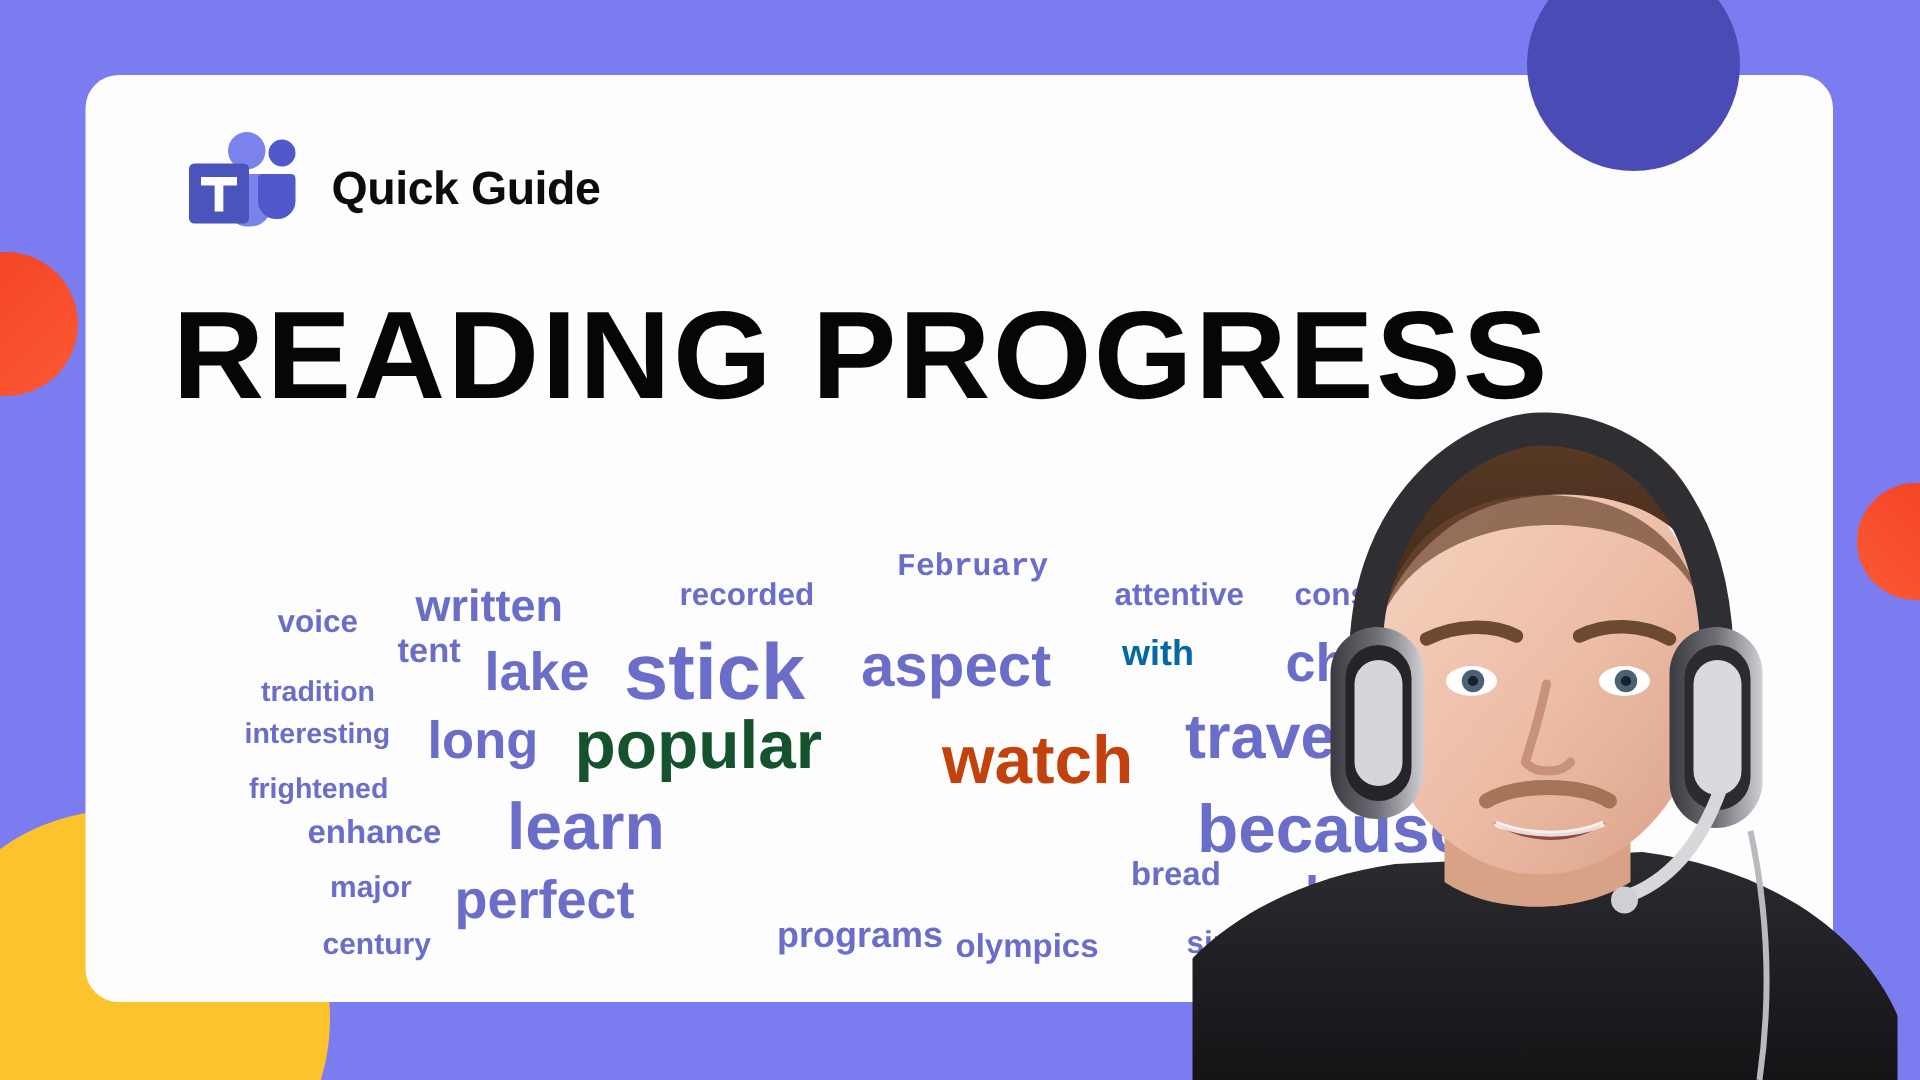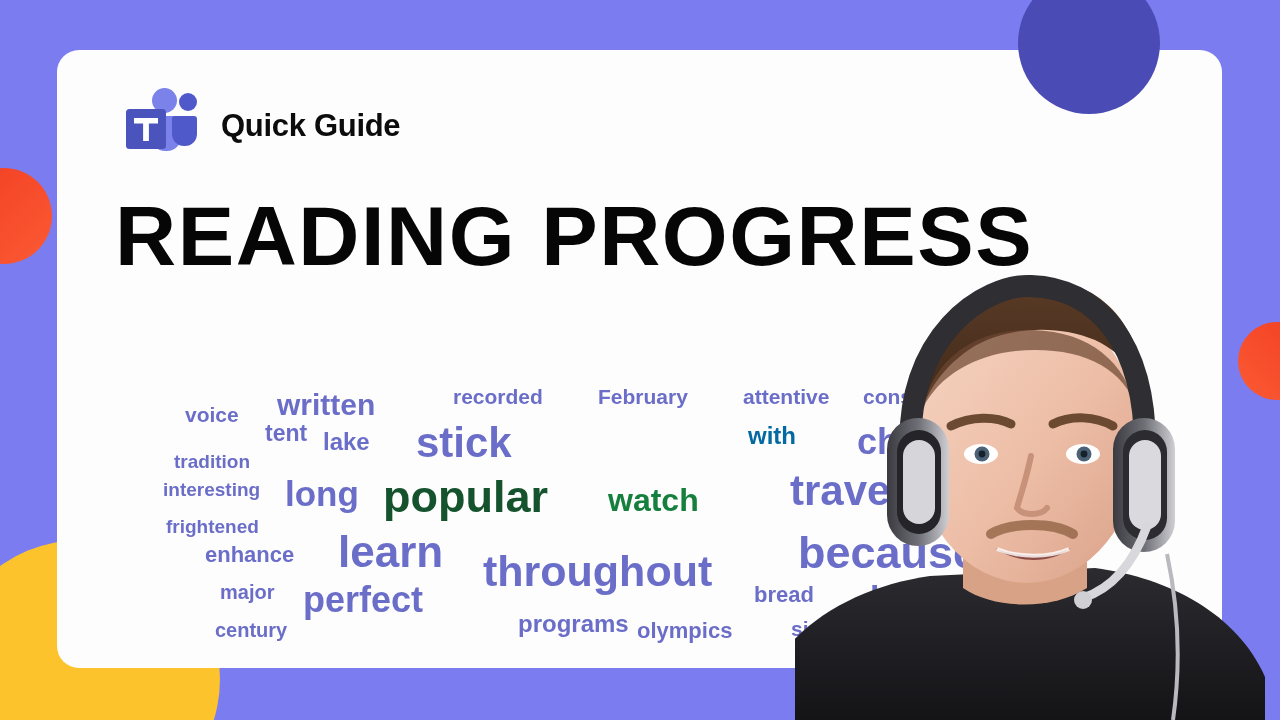--- a/index.html
+++ b/index.html
@@ -136,43 +136,43 @@
       </span>
       <span id="brand-title">Quick Guide</span>
     </div>
 
     <h1 id="headline" style="color: rgb(6, 6, 6);">READING PROGRESS</h1>
 
     <div id="word-cloud">
         <span class="cloud-word" style="left: 128px; top: 92px; font-size: 21px; color: rgb(107, 110, 200);">voice</span>
         <span class="cloud-word" style="left: 220px; top: 78px; font-size: 30px; color: rgb(107, 110, 200);">written</span>
         <span class="cloud-word" style="left: 396px; top: 74px; font-size: 21px; color: rgb(107, 110, 200);">recorded</span>
-        <span class="cloud-word" style="left: 541px; top: 74px; font-size: 21px; color: rgb(107, 110, 200);">February</span>
+        <span class="cloud-word" style="left: 541px; top: 56px; font-size: 21px; color: rgb(107, 110, 200); font-family: Liberation Mono, monospace;">February</span>
         <span class="cloud-word" style="left: 686px; top: 74px; font-size: 21px; color: rgb(107, 110, 200);">attentive</span>
         <span class="cloud-word" style="left: 806px; top: 74px; font-size: 21px; color: rgb(107, 110, 200);">conspicuous</span>
         <span class="cloud-word" style="left: 208px; top: 110px; font-size: 23px; color: rgb(107, 110, 200);">tent</span>
-        <span class="cloud-word" style="left: 266px; top: 118px; font-size: 24px; color: rgb(107, 110, 200);">lake</span>
-        <span class="cloud-word" style="left: 359px; top: 110px; font-size: 42px; color: rgb(107, 110, 200);">stick</span>
+        <span class="cloud-word" style="left: 266px; top: 118px; font-size: 36px; color: rgb(107, 110, 200);">lake</span>
+        <span class="cloud-word" style="left: 359px; top: 110px; font-size: 53px; color: rgb(107, 110, 200);">stick</span>
+        <span class="cloud-word" style="left: 517px; top: 112px; font-size: 40px; color: rgb(107, 110, 200);">aspect</span>
         <span class="cloud-word" style="left: 691px; top: 112px; font-size: 24px; color: #0369a1;">with</span>
         <span class="cloud-word" style="left: 800px; top: 112px; font-size: 36px; color: rgb(107, 110, 200);">children</span>
         <span class="cloud-word" style="left: 117px; top: 140px; font-size: 19px; color: rgb(107, 110, 200);">tradition</span>
         <span class="cloud-word" style="left: 106px; top: 168px; font-size: 19px; color: rgb(107, 110, 200);">interesting</span>
         <span class="cloud-word" style="left: 228px; top: 164px; font-size: 35px; color: rgb(107, 110, 200);">long</span>
         <span class="cloud-word" style="left: 326px; top: 162px; font-size: 45px; color: #14532d;">popular</span>
-        <span class="cloud-word" style="left: 551px; top: 172px; font-size: 32px; color: #15803d;">watch</span>
+        <span class="cloud-word" style="left: 571px; top: 172px; font-size: 45px; color: #c2410c;">watch</span>
         <span class="cloud-word" style="left: 733px; top: 158px; font-size: 42px; color: rgb(107, 110, 200);">travel</span>
         <span class="cloud-word" style="left: 895px; top: 158px; font-size: 42px; color: rgb(107, 110, 200);">co</span>
         <span class="cloud-word" style="left: 109px; top: 205px; font-size: 19px; color: rgb(107, 110, 200);">frightened</span>
         <span class="cloud-word" style="left: 148px; top: 232px; font-size: 22px; color: rgb(107, 110, 200);">enhance</span>
         <span class="cloud-word" style="left: 281px; top: 218px; font-size: 44px; color: rgb(107, 110, 200);">learn</span>
-        <span class="cloud-word" style="left: 426px; top: 238px; font-size: 43px; color: rgb(107, 110, 200);">throughout</span>
         <span class="cloud-word" style="left: 741px; top: 218px; font-size: 45px; color: rgb(107, 110, 200);">because</span>
         <span class="cloud-word" style="left: 246px; top: 270px; font-size: 36px; color: rgb(107, 110, 200);">perfect</span>
         <span class="cloud-word" style="left: 163px; top: 270px; font-size: 20px; color: rgb(107, 110, 200);">major</span>
-        <span class="cloud-word" style="left: 697px; top: 272px; font-size: 22px; color: rgb(107, 110, 200);">bread</span>
+        <span class="cloud-word" style="left: 697px; top: 260px; font-size: 22px; color: rgb(107, 110, 200);">bread</span>
         <span class="cloud-word" style="left: 813px; top: 268px; font-size: 34px; color: rgb(107, 110, 200);">bought</span>
         <span class="cloud-word" style="left: 950px; top: 278px; font-size: 34px; color: rgb(107, 110, 200);">m</span>
         <span class="cloud-word" style="left: 158px; top: 308px; font-size: 20px; color: rgb(107, 110, 200);">century</span>
         <span class="cloud-word" style="left: 461px; top: 300px; font-size: 24px; color: rgb(107, 110, 200);">programs</span>
         <span class="cloud-word" style="left: 580px; top: 308px; font-size: 22px; color: rgb(107, 110, 200);">olympics</span>
         <span class="cloud-word" style="left: 734px; top: 306px; font-size: 21px; color: rgb(107, 110, 200);">singer</span>
         <span class="cloud-word" style="left: 816px; top: 318px; font-size: 19px; color: rgb(107, 110, 200);">strawberries</span>
       </div>
 
   </div>

